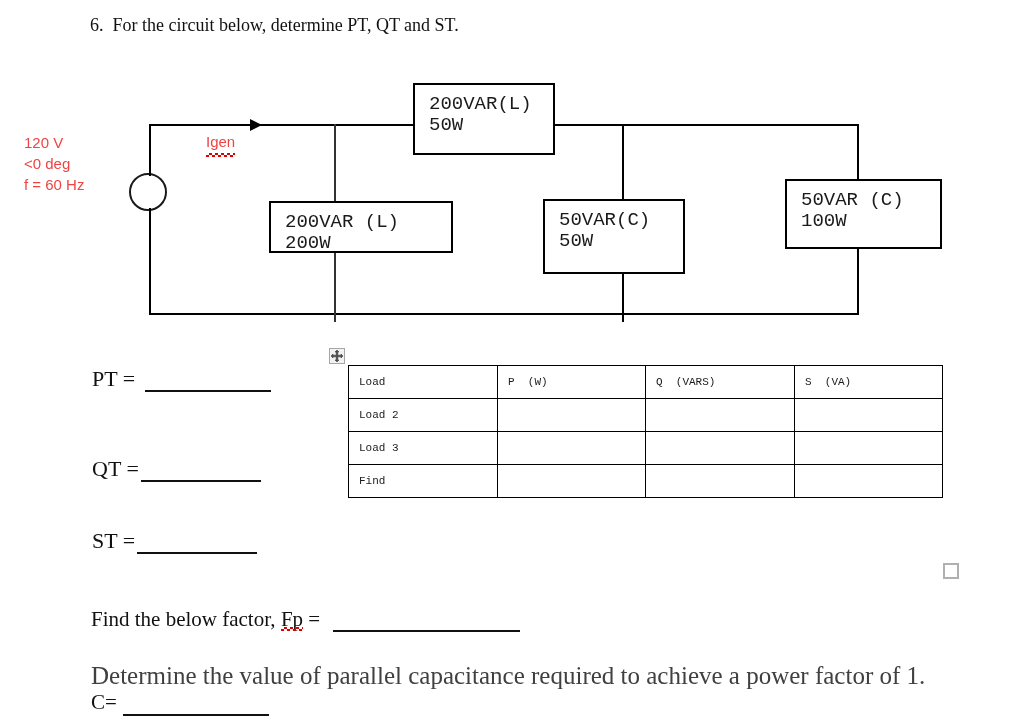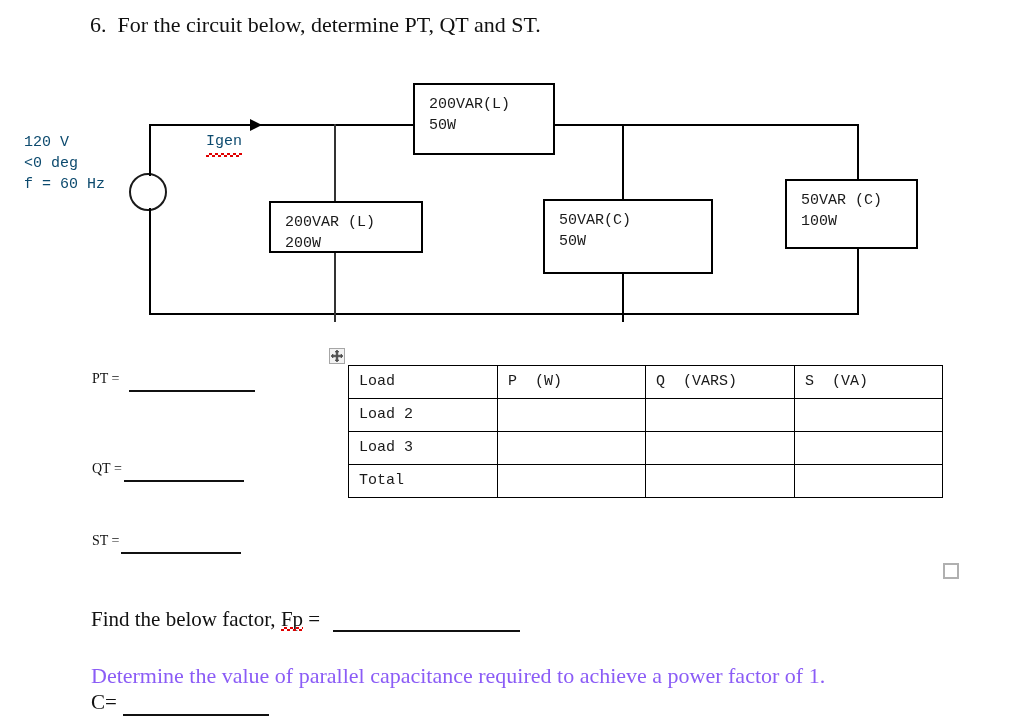--- a/index.html
+++ b/index.html
@@ -15,33 +15,33 @@
     font-family: "Liberation Serif", serif;
     color: #000000;
   }
   .abs { position: absolute; }
 
   
   #question-title {
     left: 90px;
     top: 12px;
     font-family: "Liberation Serif", serif;
-    font-size: 22px;
+    font-size: 18px;
     line-height: 26px;
     white-space: pre;
     color: #111111;
   }
 
   
   .mono {
-    font-family: Liberation Mono, monospace;
+    font-family: Liberation Sans, sans-serif;
     font-size: 15px;
     line-height: 21px;
     white-space: pre;
-    color: #0c4a6e;
+    color: #ef4444;
   }
 
   #source-spec {
     left: 24px;
     top: 132px;
   }
 
   #igen-label {
     left: 206px;
     top: 131px;
@@ -104,36 +104,36 @@
     border-top: 6px solid transparent;
     border-bottom: 6px solid transparent;
   }
 
   
   .load-box {
     border: 2px solid #000000;
     background: #ffffff;
     box-sizing: border-box;
     font-family: "Liberation Mono", monospace;
-    font-size: 15px;
+    font-size: 19px;
     line-height: 21px;
     white-space: pre;
     color: #1a1a1a;
     padding: 9px 0 0 14px;
   }
 
   #load-box-1 { left: 413px; top: 83px;  width: 142px; height: 72px; }
-  #load-box-2 { left: 269px; top: 201px; width: 154px; height: 52px; }
-  #load-box-3 { left: 543px; top: 199px; width: 170px; height: 75px; }
-  #load-box-4 { left: 785px; top: 179px; width: 133px; height: 70px; }
+  #load-box-2 { left: 269px; top: 201px; width: 184px; height: 52px; }
+  #load-box-3 { left: 543px; top: 199px; width: 142px; height: 75px; }
+  #load-box-4 { left: 785px; top: 179px; width: 157px; height: 70px; }
 
   
   .answer-line {
     font-family: "Liberation Serif", serif;
-    font-size: 14px;
+    font-size: 22px;
     line-height: 26px;
     white-space: pre;
     color: #111111;
   }
   .blank {
     display: inline-block;
     border-bottom: 2px solid #111111;
     vertical-align: bottom;
   }
   #answer-pt { left: 92px; top: 366px; }
@@ -148,21 +148,21 @@
   #power-table {
     left: 348px;
     top: 365px;
     border-collapse: collapse;
     table-layout: fixed;
     background: #ffffff;
   }
   #power-table td {
     border: 1px solid #000000;
     font-family: "Liberation Mono", monospace;
-    font-size: 15px;
+    font-size: 11px;
     color: #1a1a1a;
     padding: 5px 0 6px 10px;
     height: 21px;
     white-space: pre;
     vertical-align: middle;
   }
   #power-table col.c-load { width: 149px; }
   #power-table col.c-p    { width: 148px; }
   #power-table col.c-q    { width: 149px; }
   #power-table col.c-s    { width: 148px; }
@@ -216,24 +216,24 @@
       radial-gradient(circle at 1.5px 3.2px, #e00000 1.25px, transparent 1.45px),
       radial-gradient(circle at 4.5px 0.8px, #e00000 1.25px, transparent 1.45px);
     background-size: 6px 4px;
     background-repeat: repeat-x;
   }
 
   #capacitance-prompt {
     left: 91px;
     top: 662px;
     font-family: "Liberation Serif", serif;
-    font-size: 22px;
+    font-size: 25px;
     line-height: 27px;
     white-space: pre;
-    color: #8b5cf6;
+    color: #404040;
     text-align: center;
   }
   #capacitance-answer {
     left: 91px;
     top: 689px;
     font-family: "Liberation Serif", serif;
     font-size: 21px;
     line-height: 27px;
     white-space: pre;
     color: #111111;
@@ -321,21 +321,21 @@
       <td></td>
       <td></td>
     </tr>
     <tr>
       <td>Load 3</td>
       <td></td>
       <td></td>
       <td></td>
     </tr>
     <tr>
-      <td>Total</td>
+      <td>Find</td>
       <td></td>
       <td></td>
       <td></td>
     </tr>
   </tbody>
 </table>
 
 <div class="abs" id="table-resize-handle"></div>
 
 <div class="abs" id="power-factor-line"><span>Find the below factor, </span><span class="squiggle">Fp</span><span> = </span><span class="blank"></span></div>

